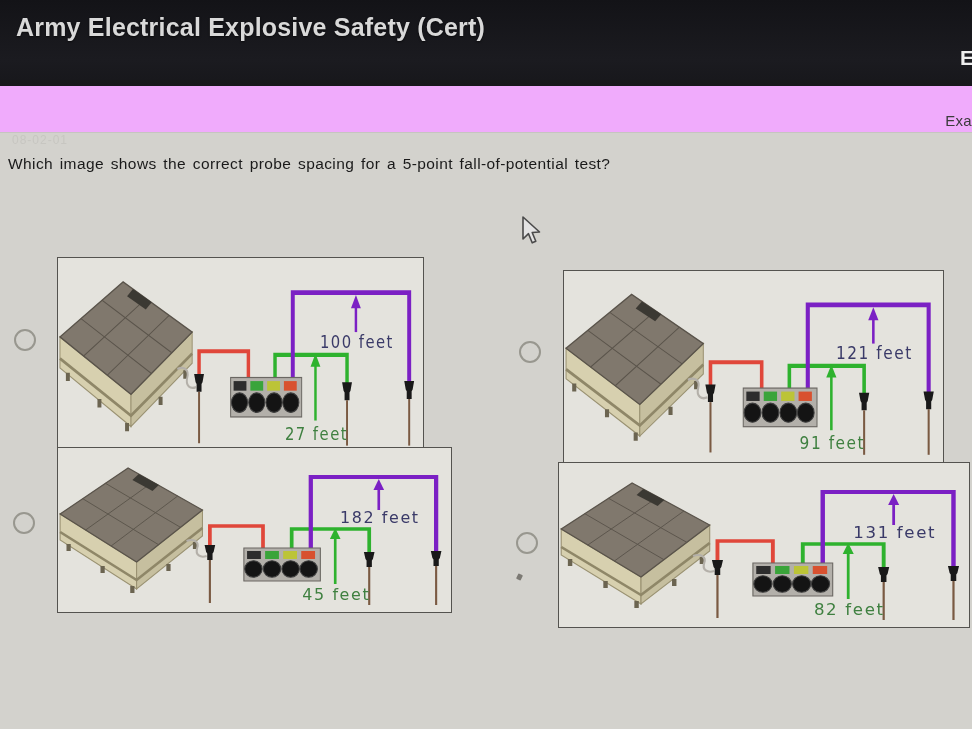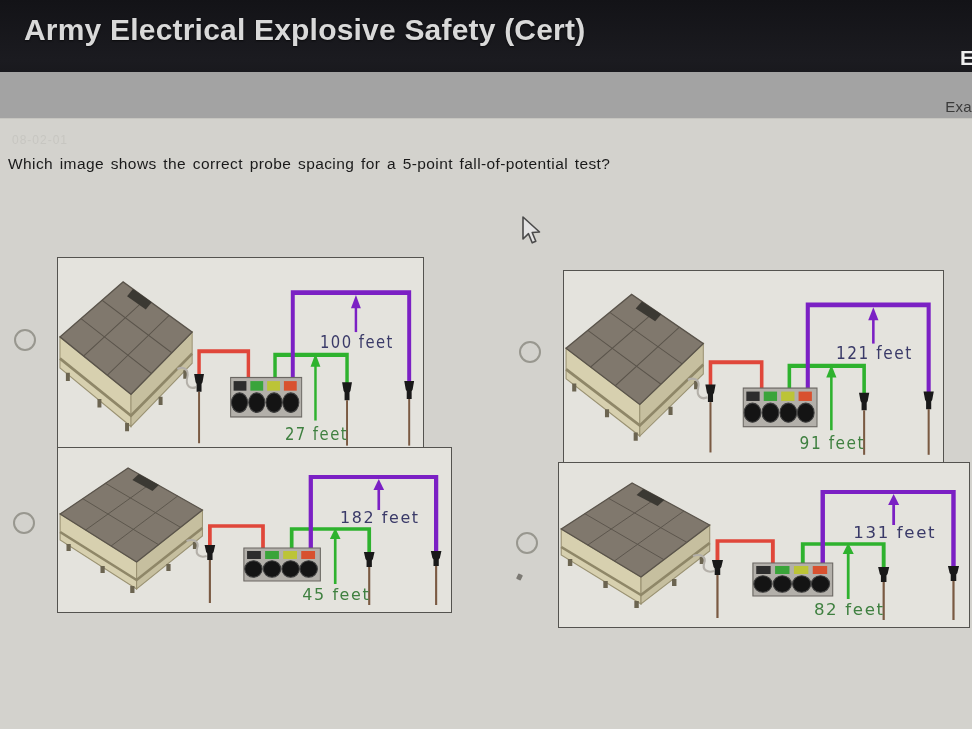--- a/index.html
+++ b/index.html
@@ -7,32 +7,32 @@
     width:972px; height:729px; position:relative; overflow:hidden;
     background:#d3d2cd;
     font-family:"Liberation Sans", sans-serif;
   }
   
   .app-header {
     position:absolute; left:0; top:0; width:972px; height:86px;
     background:linear-gradient(180deg,#131317 0%, #1b1b20 70%, #17171b 100%);
   }
   .app-title {
-    position:absolute; left:24px; top:13px;
-    font-size:30px; font-weight:bold; color:#d9d9d9; letter-spacing:0.2px;
+    position:absolute; left:16px; top:13px;
+    font-size:25px; font-weight:bold; color:#d9d9d9; letter-spacing:0.2px;
     text-shadow:0 1px 2px rgba(0,0,0,0.6);
   }
   .header-partial-btn {
     position:absolute; right:-2px; top:46px;
     font-size:21px; font-weight:bold; color:#efefef;
   }
   
   .subheader {
-    position:absolute; left:0; top:72px; width:972px; height:46px;
-    background:#a3a3a3;
+    position:absolute; left:0; top:86px; width:972px; height:46px;
+    background:#f0abfc;
     border-bottom:1px solid #c6c5c0;
   }
   .exam-label {
     position:absolute; right:0px; bottom:3px;
     font-size:15px; color:#3b3b3b; letter-spacing:0.3px;
   }
   
   .question-code {
     position:absolute; left:12px; top:133px;
     font-size:12px; color:#c7c6c1; letter-spacing:1px;

